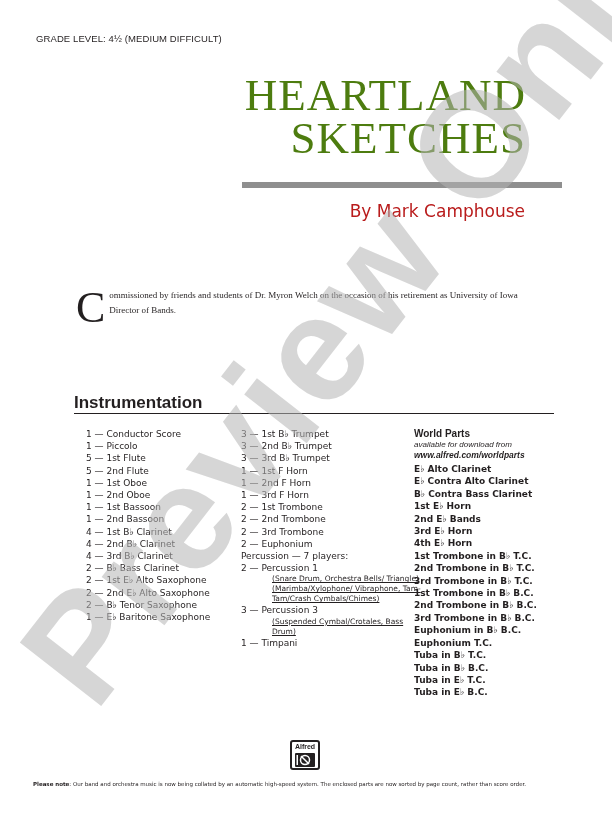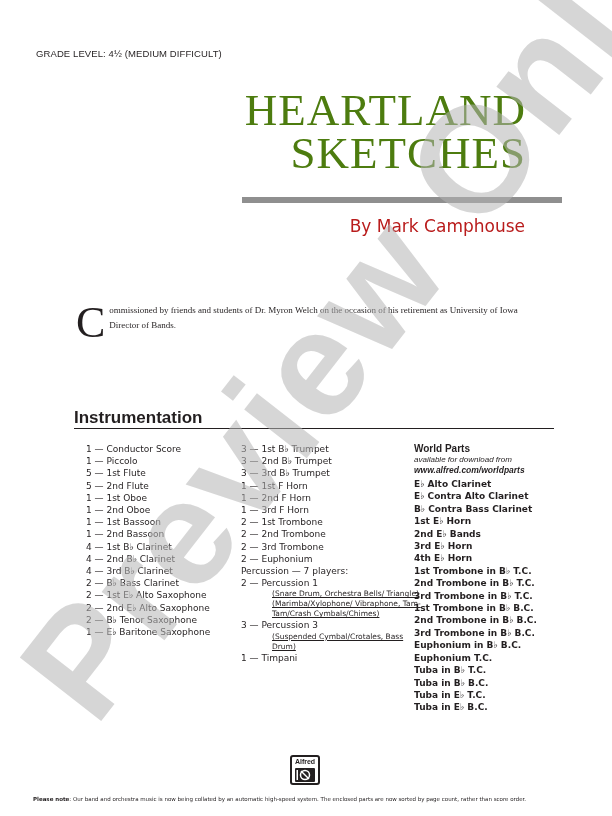--- a/index.html
+++ b/index.html
@@ -1,17 +1,17 @@
 <!DOCTYPE html>
 <html><head>
 <meta charset="utf-8">
 <style>
   html, body { margin: 0; padding: 0; }
   body { width: 612px; height: 816px; background: #ffffff; position: relative; overflow: hidden; color: #231f20; }
-  .page { position: absolute; inset: 0; margin-top: 15px; }
+  .page { position: absolute; inset: 0; }
   .grade { position: absolute; left: 36px; top: 33px; font-family: "Liberation Sans", sans-serif; font-size: 9.5px; letter-spacing: 0.1px; color: #231f20; }
   .title { position: absolute; right: 86px; top: 74px; text-align: right; font-family: "Liberation Serif", serif; font-size: 45px; line-height: 43px; letter-spacing: 1px; color: #4d7c0f; }
   .title-rule { position: absolute; left: 242px; top: 182px; width: 320px; height: 6px; background: #8f8f8f; }
   .author { position: absolute; right: 87px; top: 201px; font-family: "DejaVu Sans", sans-serif; font-size: 17px; color: #b91c1c; }
   .dedication { position: absolute; left: 76px; top: 288px; width: 450px; font-family: "Liberation Serif", serif; font-size: 9px; line-height: 15px; color: #231f20; }
   .dropcap { float: left; font-size: 44px; line-height: 36px; margin: 0 4px 0 0; padding-top: 2px; font-family: "Liberation Serif", serif; }
   .instr-head { position: absolute; left: 74px; top: 393px; font-family: Liberation Sans, sans-serif; font-weight: bold; font-size: 17px; color: #231f20; }
   .instr-rule { position: absolute; left: 74px; top: 413px; width: 480px; height: 1px; background: #231f20; }
   .col { position: absolute; font-family: "DejaVu Sans", sans-serif; font-size: 9px; line-height: 12.2px; color: #231f20; }
   .col1 { left: 86px; top: 428px; }

